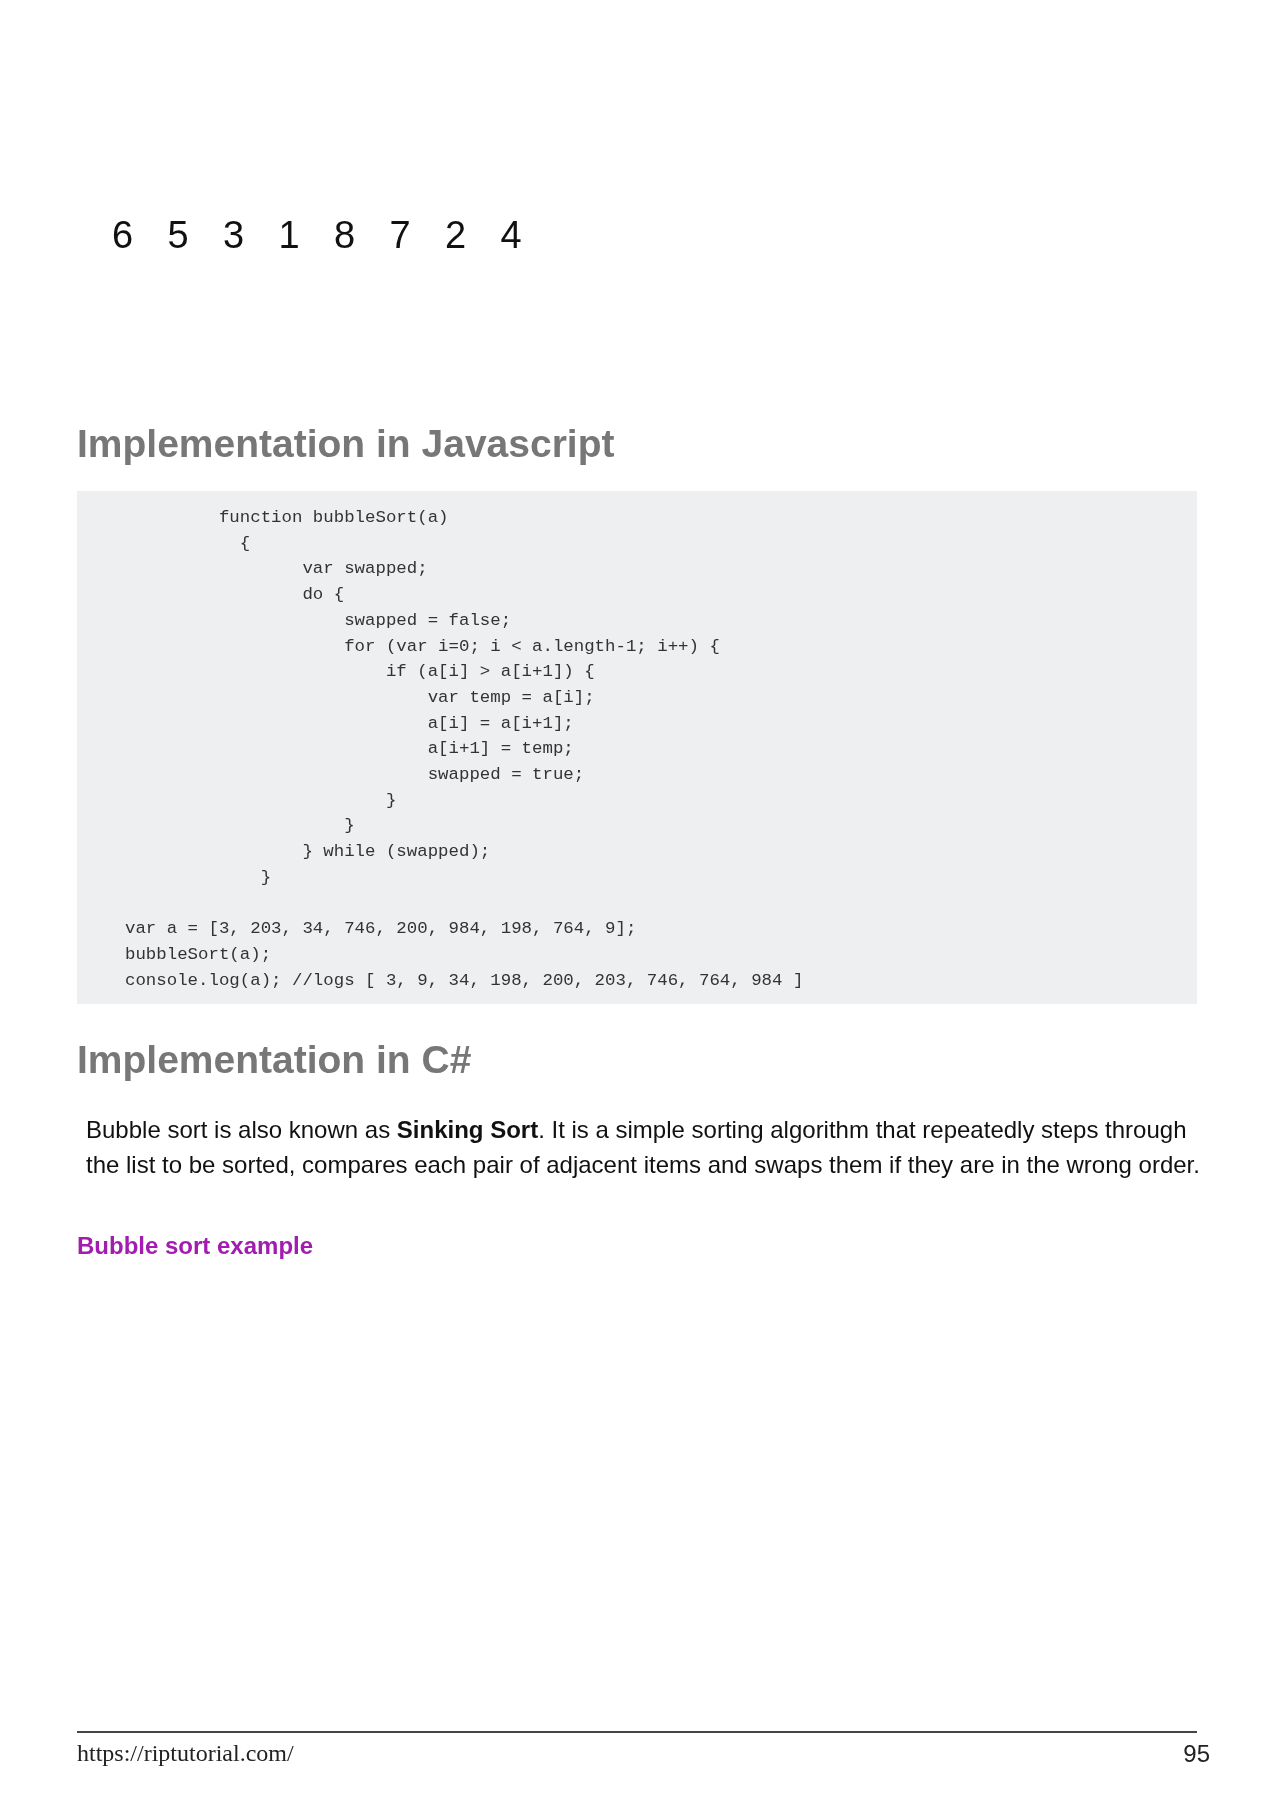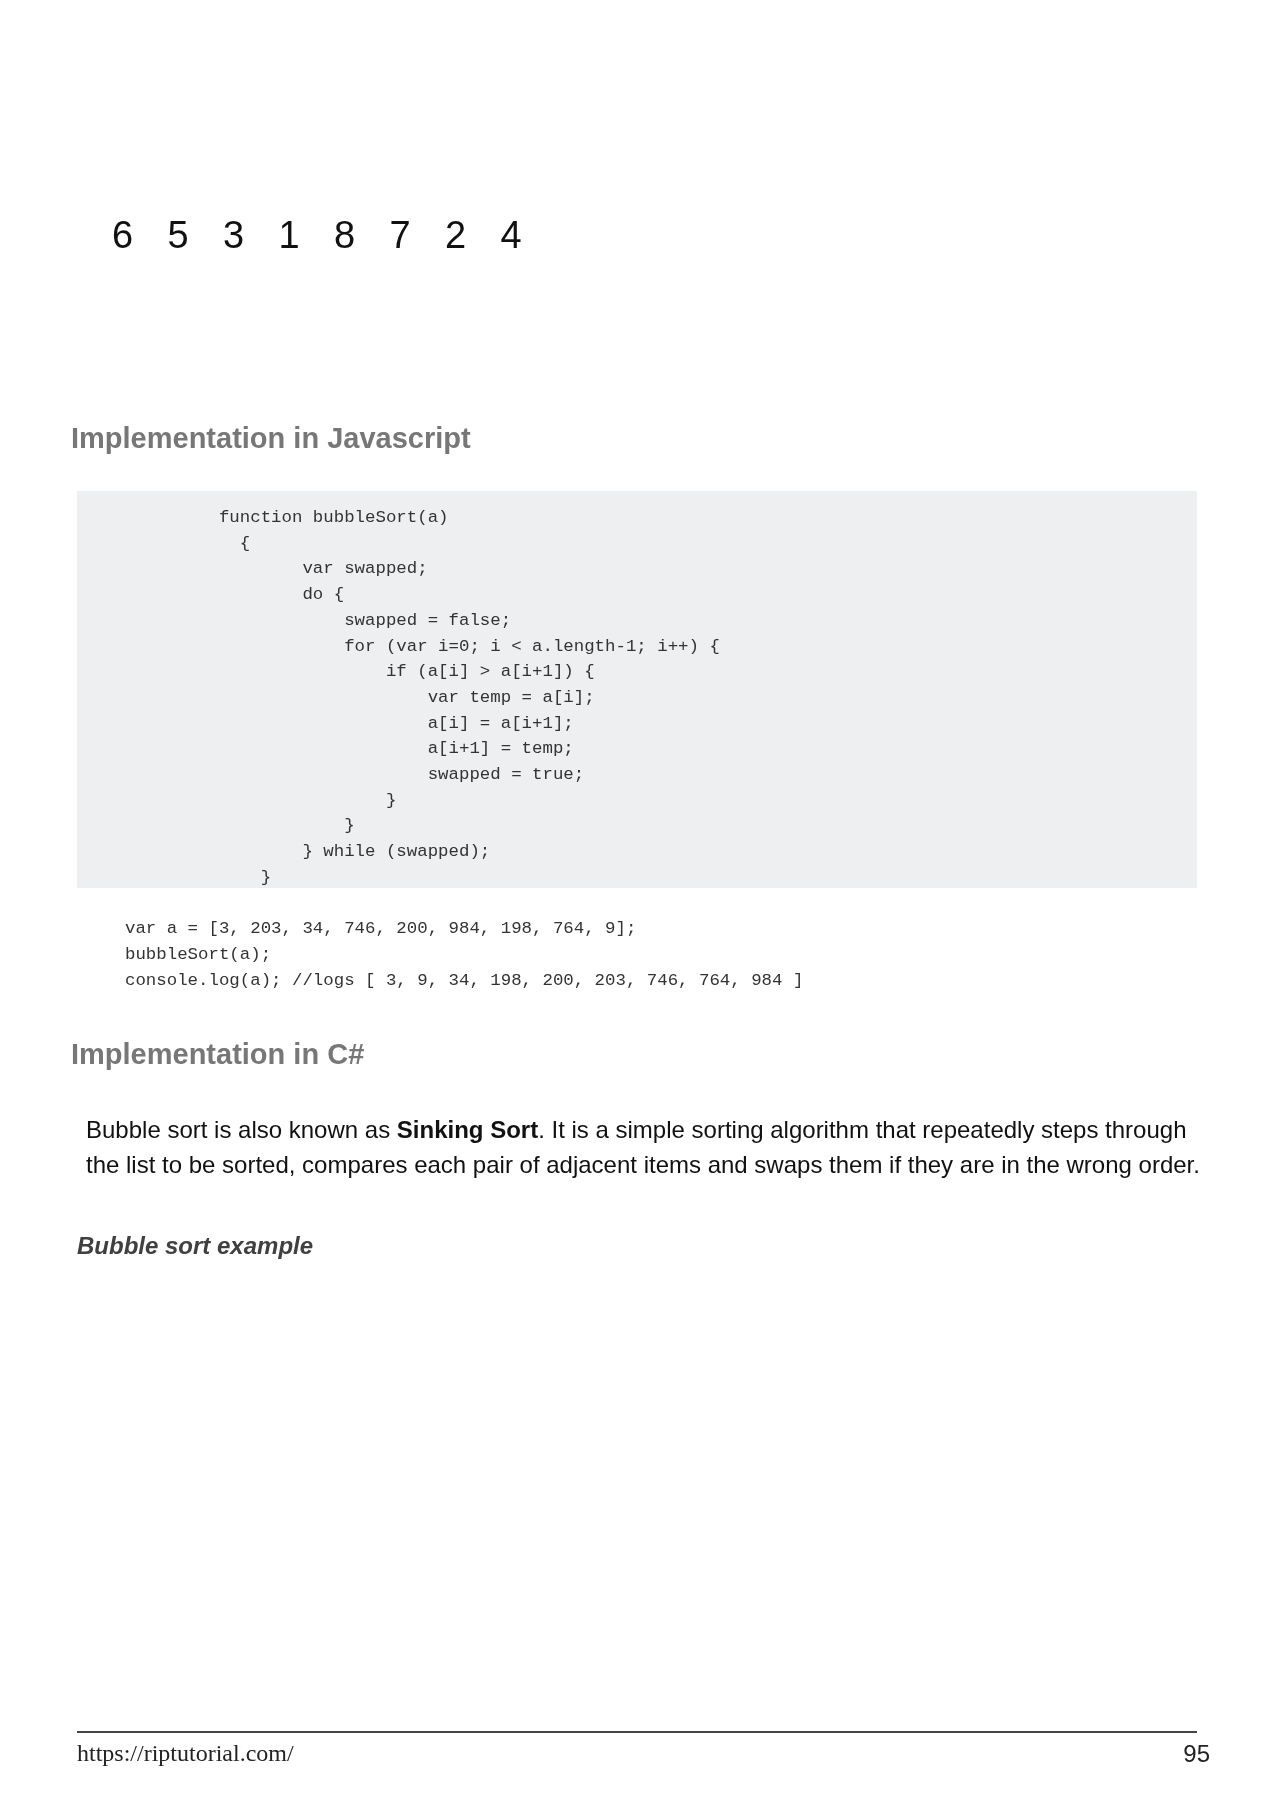--- a/index.html
+++ b/index.html
@@ -1,30 +1,30 @@
 <!DOCTYPE html>
 <html><head>
 <meta charset="utf-8">
 <style>
   html, body { margin: 0; padding: 0; background: #ffffff; }
   body { width: 1272px; height: 1800px; position: relative; overflow: hidden;
          font-family: "Liberation Sans", sans-serif; color: #000; }
   .digits { position: absolute; left: 112px; top: 214px; display: flex; gap: 0; }
   .digits span { display: inline-block; width: 55.5px; font-size: 38px; color: #111;
                  font-family: "Liberation Sans", sans-serif; }
-  .h2 { position: absolute; left: 71px; font-size: 29px; font-weight: bold; color: #777777; margin: 0; }
-  .codebox { position: absolute; left: 77px; top: 491px; width: 1120px; height: 397px;
+  .h2 { position: absolute; left: 77px; font-size: 39px; font-weight: bold; color: #777777; margin: 0; }
+  .codebox { position: absolute; left: 77px; top: 491px; width: 1120px; height: 513px;
              background: #eeeff1; }
   .codebox pre { margin: 0; position: absolute; left: 48px; top: 14px;
                  font-family: "Liberation Mono", monospace; font-size: 17.4px;
                  line-height: 25.7px; color: #333; white-space: pre; }
   .para { position: absolute; left: 77px; top: 1104px; width: 1125px; font-size: 24px;
           line-height: 34.5px; color: #111; margin: 9px; }
   .para b { font-weight: bold; }
-  .h3 { position: absolute; left: 77px; top: 1232px; font-size: 24px; font-weight: bold; color: #404040; margin: 0; font-style: italic; }
+  .h3 { position: absolute; left: 77px; top: 1232px; font-size: 24px; font-weight: bold; color: #a21caf; margin: 0; }
   .footer-rule { position: absolute; left: 77px; top: 1731px; width: 1120px; height: 2px; background: #444; }
   .footer-url { position: absolute; left: 77px; top: 1740px; font-size: 24px; color: #222; font-family: Liberation Serif, serif; }
   .footer-page { position: absolute; right: 62px; top: 1740px; font-size: 24px; color: #222; }
 </style>
 </head>
 <body>
 
 <div class="digits">
   <span>6</span>
   <span>5</span>

